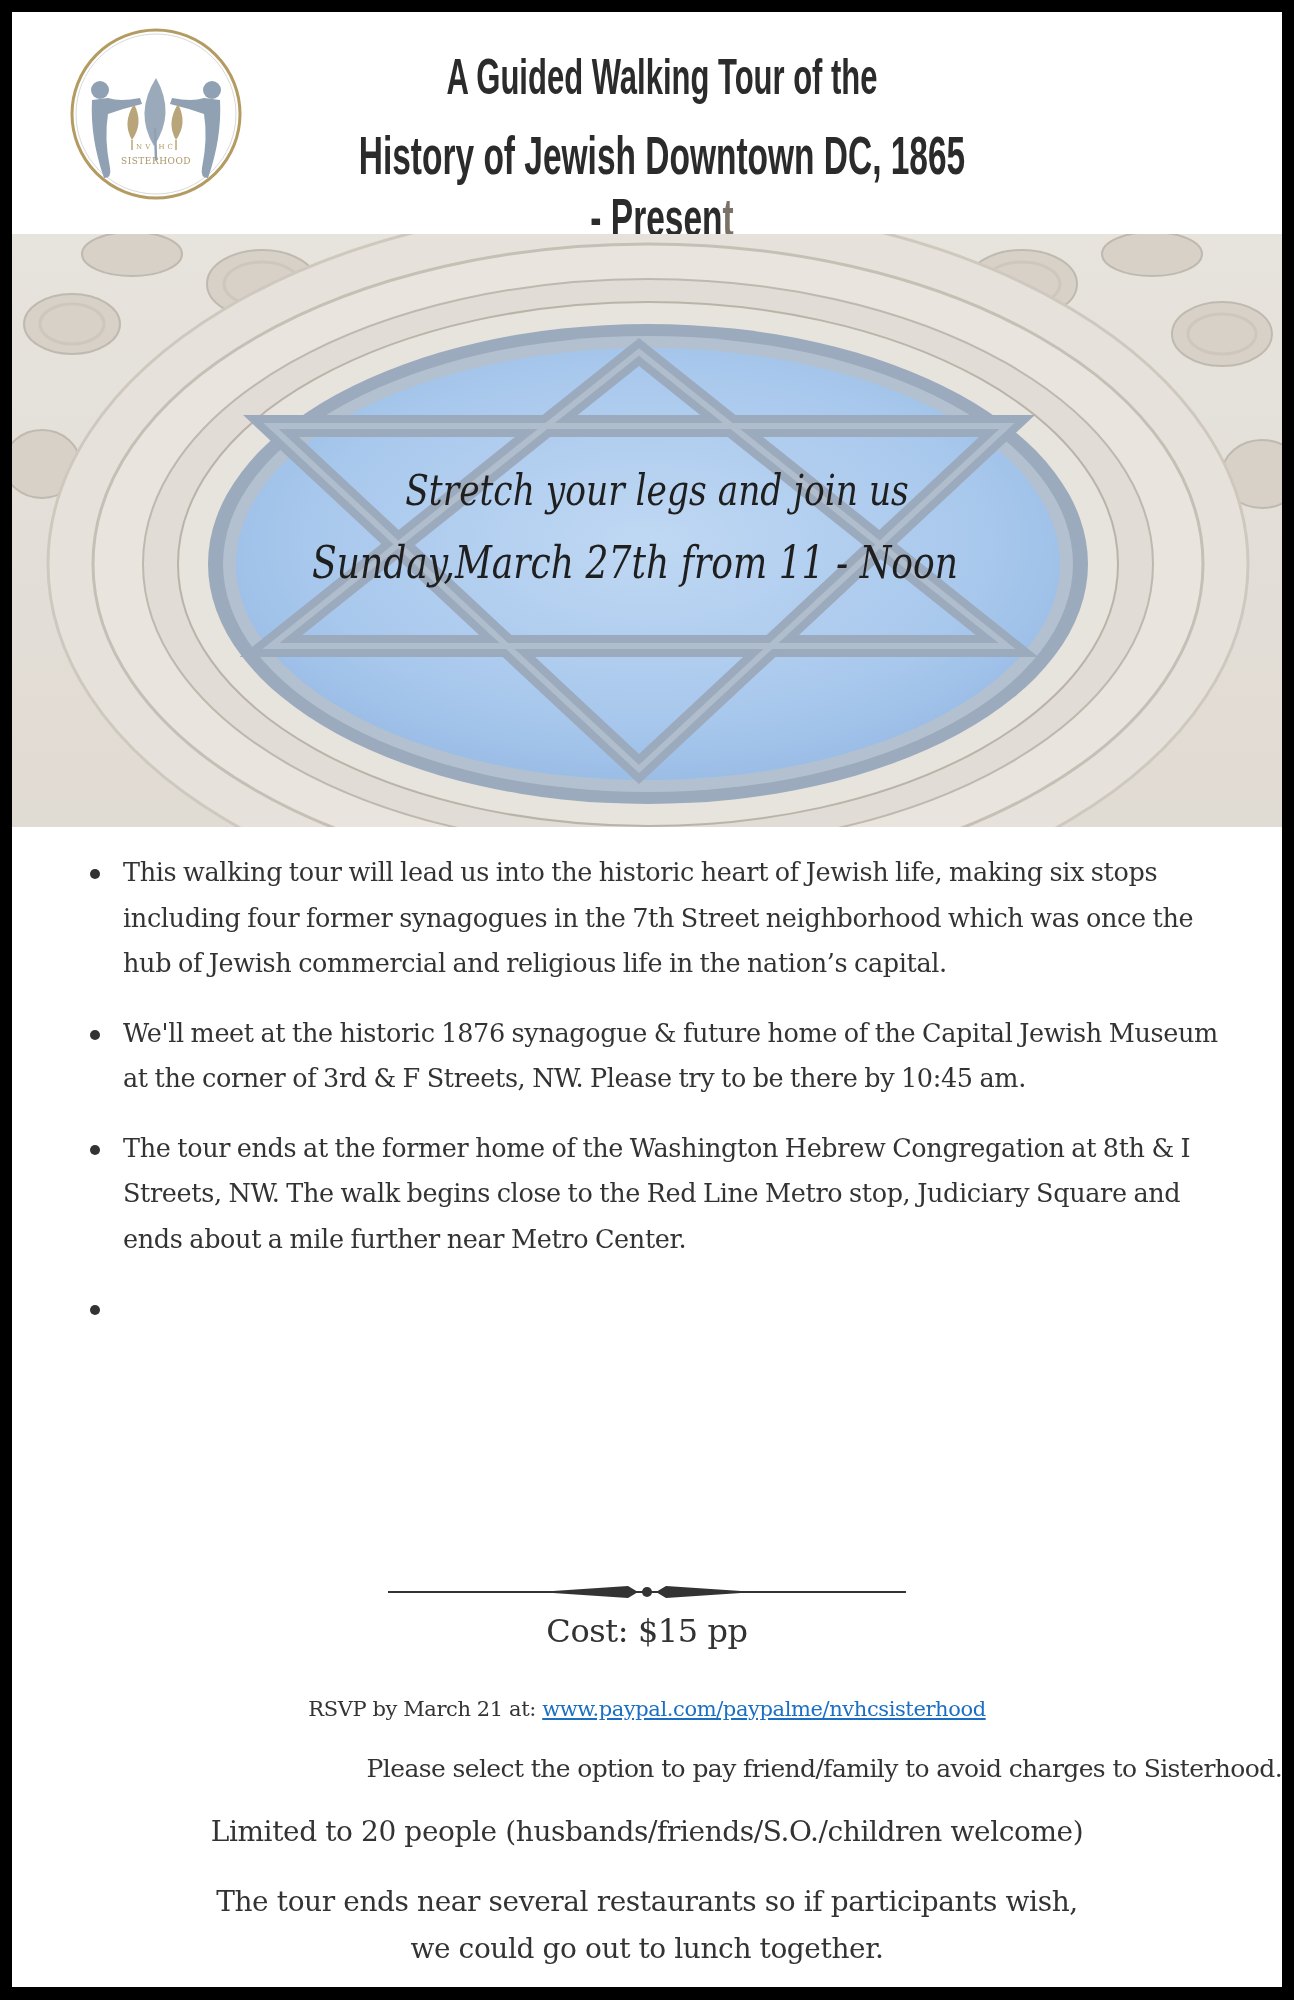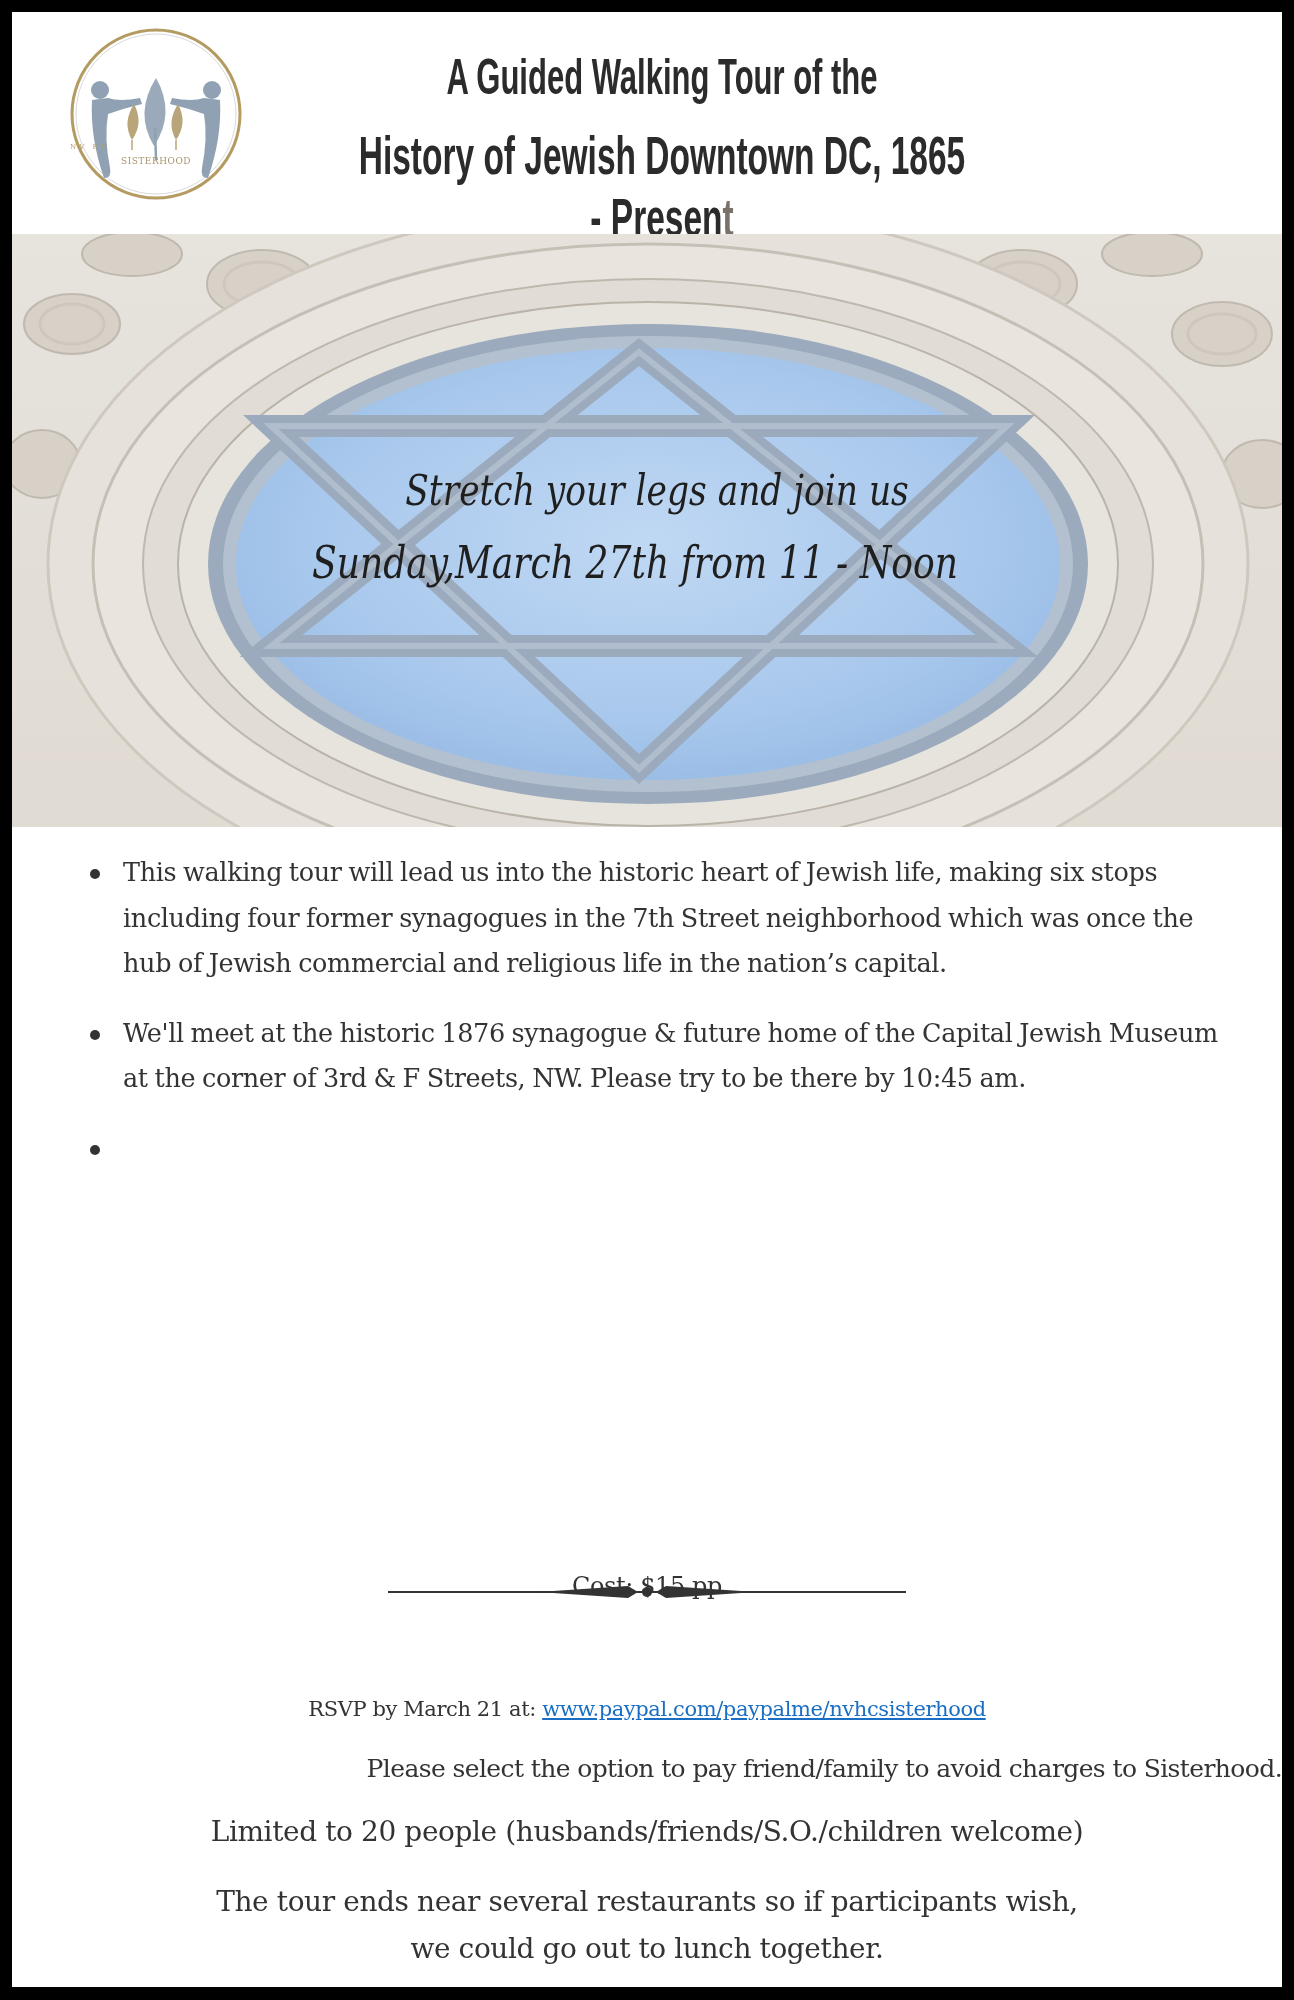--- a/index.html
+++ b/index.html
@@ -45,21 +45,21 @@
     .bullet .text { display: block; letter-spacing: -0.35px; word-spacing: -1px; }
 
     
     .divider { position: absolute; left: 376px; top: 1570px; width: 518px; height: 20px; }
 
     
     .center-line {
       position: absolute; left: 0; width: 1270px; text-align: center;
       font-family: "DejaVu Serif", serif; color: #333333; letter-spacing: -0.4px;
     }
-    .cost { top: 1560px; font-size: 24px; }
+    .cost { top: 1600px; font-size: 32px; }
     .rsvp { top: 1685px; font-size: 21px; }
     .rsvp a { color: #1a6fc4; text-decoration: underline; }
     .payopt { top: 1742px; font-size: 25px; letter-spacing: -0.6px; text-align: right; }
     .limited { top: 1803px; font-size: 28px; }
     .restaurants { top: 1866px; font-size: 28px; line-height: 47px; }
   </style>
 </head>
 <body>
 
 <div class="page">
@@ -75,21 +75,21 @@
       <circle cx="142" cy="62" r="9" fill="#8fa1b3"></circle>
       <path d="M150 72 Q152 110 138 150 Q130 150 132 140 Q138 110 134 86 Q117 80 100 76 L102 70 Q122 74 134 70 Z" fill="#8fa1b3"></path>
 
       <path d="M64 76 Q52 95 62 112 Q74 95 64 76 Z" fill="#b9a57a"></path>
       <path d="M108 76 Q96 95 106 112 Q118 95 108 76 Z" fill="#b9a57a"></path>
       <path d="M86 50 Q64 85 84 118 Q106 85 86 50 Z" fill="#8fa1b3" opacity="0.9"></path>
       <line x1="85" y1="100" x2="86" y2="132" stroke="#8fa1b3" stroke-width="2.5"></line>
       <line x1="62" y1="112" x2="62" y2="122" stroke="#b9a57a" stroke-width="1.5"></line>
       <line x1="106" y1="112" x2="106" y2="122" stroke="#b9a57a" stroke-width="1.5"></line>
     </svg>
-    <div style="position:absolute;left:0;top:115px;width:172px;font-family:'DejaVu Serif',serif;font-size:7px;color:#b39b62;letter-spacing:3px;">NV HC</div>
+    <div style="position:absolute;left:0;top:115px;width:172px;text-align:center;font-family:'DejaVu Serif',serif;font-size:7px;color:#b39b62;letter-spacing:3px;">NV HC</div>
     <div style="position:absolute;left:0;top:128px;width:172px;text-align:center;font-family:'DejaVu Serif',serif;font-size:9px;color:#a8956a;letter-spacing:0.5px;">SISTERHOOD</div>
   </div>
 
   <div class="title l1">A Guided Walking Tour of the</div>
   <div class="title l2"><span>History of Jewish Downtown DC, 1865 - Presen</span><span class="last">t</span></div>
 
   <div class="photo">
     <svg width="1270" height="593" viewBox="0 0 1270 593">
       <defs>
         <radialGradient id="glassG" cx="50%" cy="45%" r="60%">
@@ -149,20 +149,24 @@
     <div class="bullet">
       <span class="dot"></span>
       <span class="text">This walking tour will lead us into the historic heart of Jewish life, making six stops including four former synagogues in the 7th Street neighborhood which was once the hub of Jewish commercial and religious life in the nation’s capital.</span>
     </div>
     <div class="bullet">
       <span class="dot"></span>
       <span class="text">We'll meet at the historic 1876 synagogue &amp; future home of the Capital Jewish Museum at the corner of 3rd &amp; F Streets, NW.  Please try to be there by 10:45 am.</span>
     </div>
     <div class="bullet">
       <span class="dot"></span>
+      <span class="text">The tour ends at the former home of the Washington Hebrew Congregation at 8th &amp; I Streets, NW. The walk begins close to the Red Line Metro stop, Judiciary Square and ends about a mile further near Metro Center.</span>
+    </div>
+    <div class="bullet">
+      <span class="dot"></span>
     </div>
   </div>
 
   <div class="divider">
     <svg width="518" height="20" viewBox="0 0 518 20">
       <line x1="0" y1="10" x2="518" y2="10" stroke="#333" stroke-width="2"></line>
       <polygon points="150,10 240,4 250,10 240,16" fill="#333"></polygon>
       <polygon points="368,10 278,4 268,10 278,16" fill="#333"></polygon>
       <circle cx="259" cy="10" r="5" fill="#333"></circle>
     </svg>

